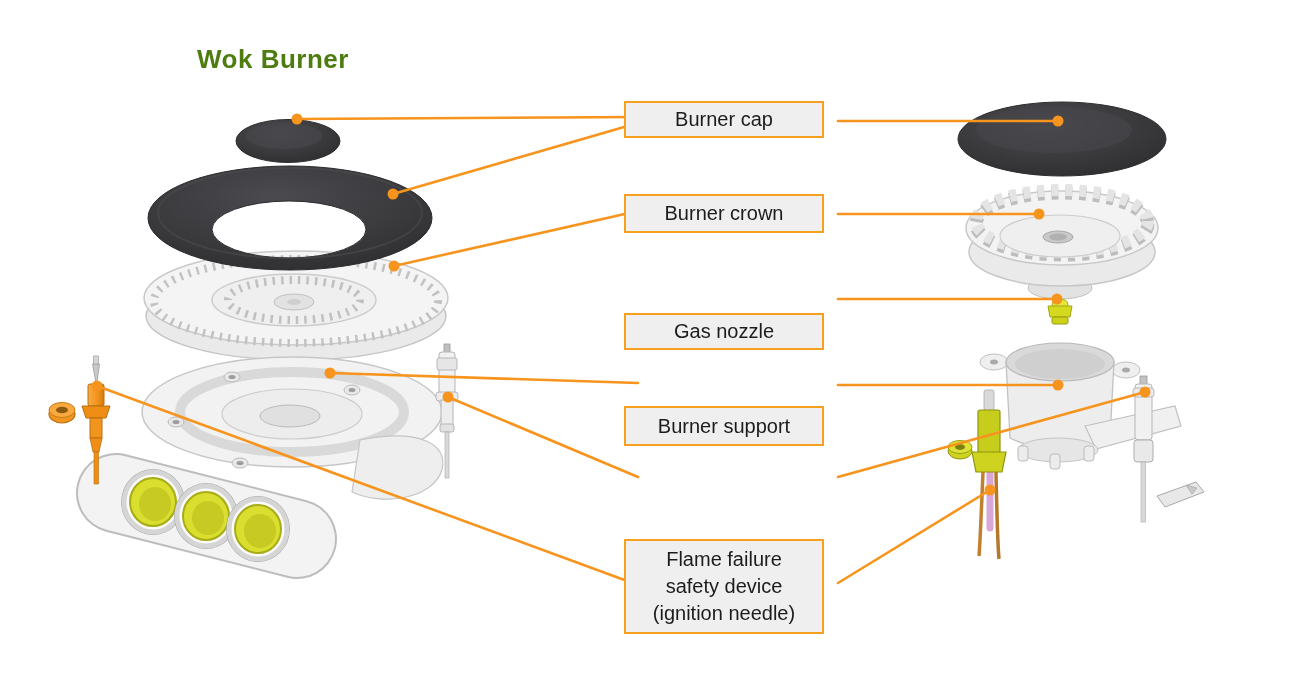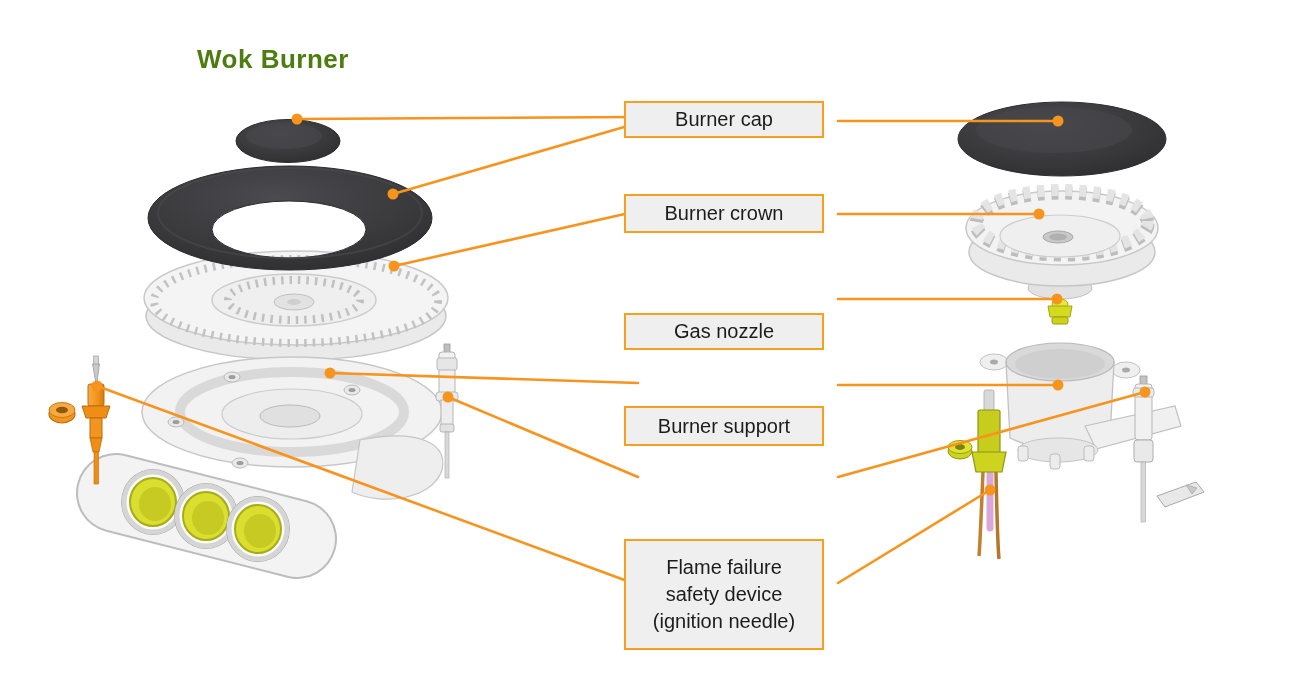--- a/index.html
+++ b/index.html
@@ -36,21 +36,21 @@
     display:flex;
     align-items:center;
     justify-content:center;
     text-align:center;
   }
   #label-burner-cap     {top:101px;height:37px;}
   #label-burner-crown   {top:194px;height:39px;text-align:right;}
   #label-gas-nozzle     {top:281px;height:37px;margin-top:32px;}
   #label-burner-support {top:366px;height:40px;margin-top:40px;}
   #label-ignition-needle{top:458px;height:40px;}
-  #label-flame-failure  {top:539px;height:111px;padding:0 22px;}
+  #label-flame-failure  {top:539px;height:95px;padding:0 22px;}
 </style>
 </head>
 <body>
 
 <div id="canvas">
 
   <svg id="art" viewBox="0 0 1300 691" xmlns="http://www.w3.org/2000/svg">
     <defs>
       <radialGradient id="gDark" cx="42%" cy="32%" r="75%">
         <stop offset="0%" stop-color="#4e4e53"></stop>

